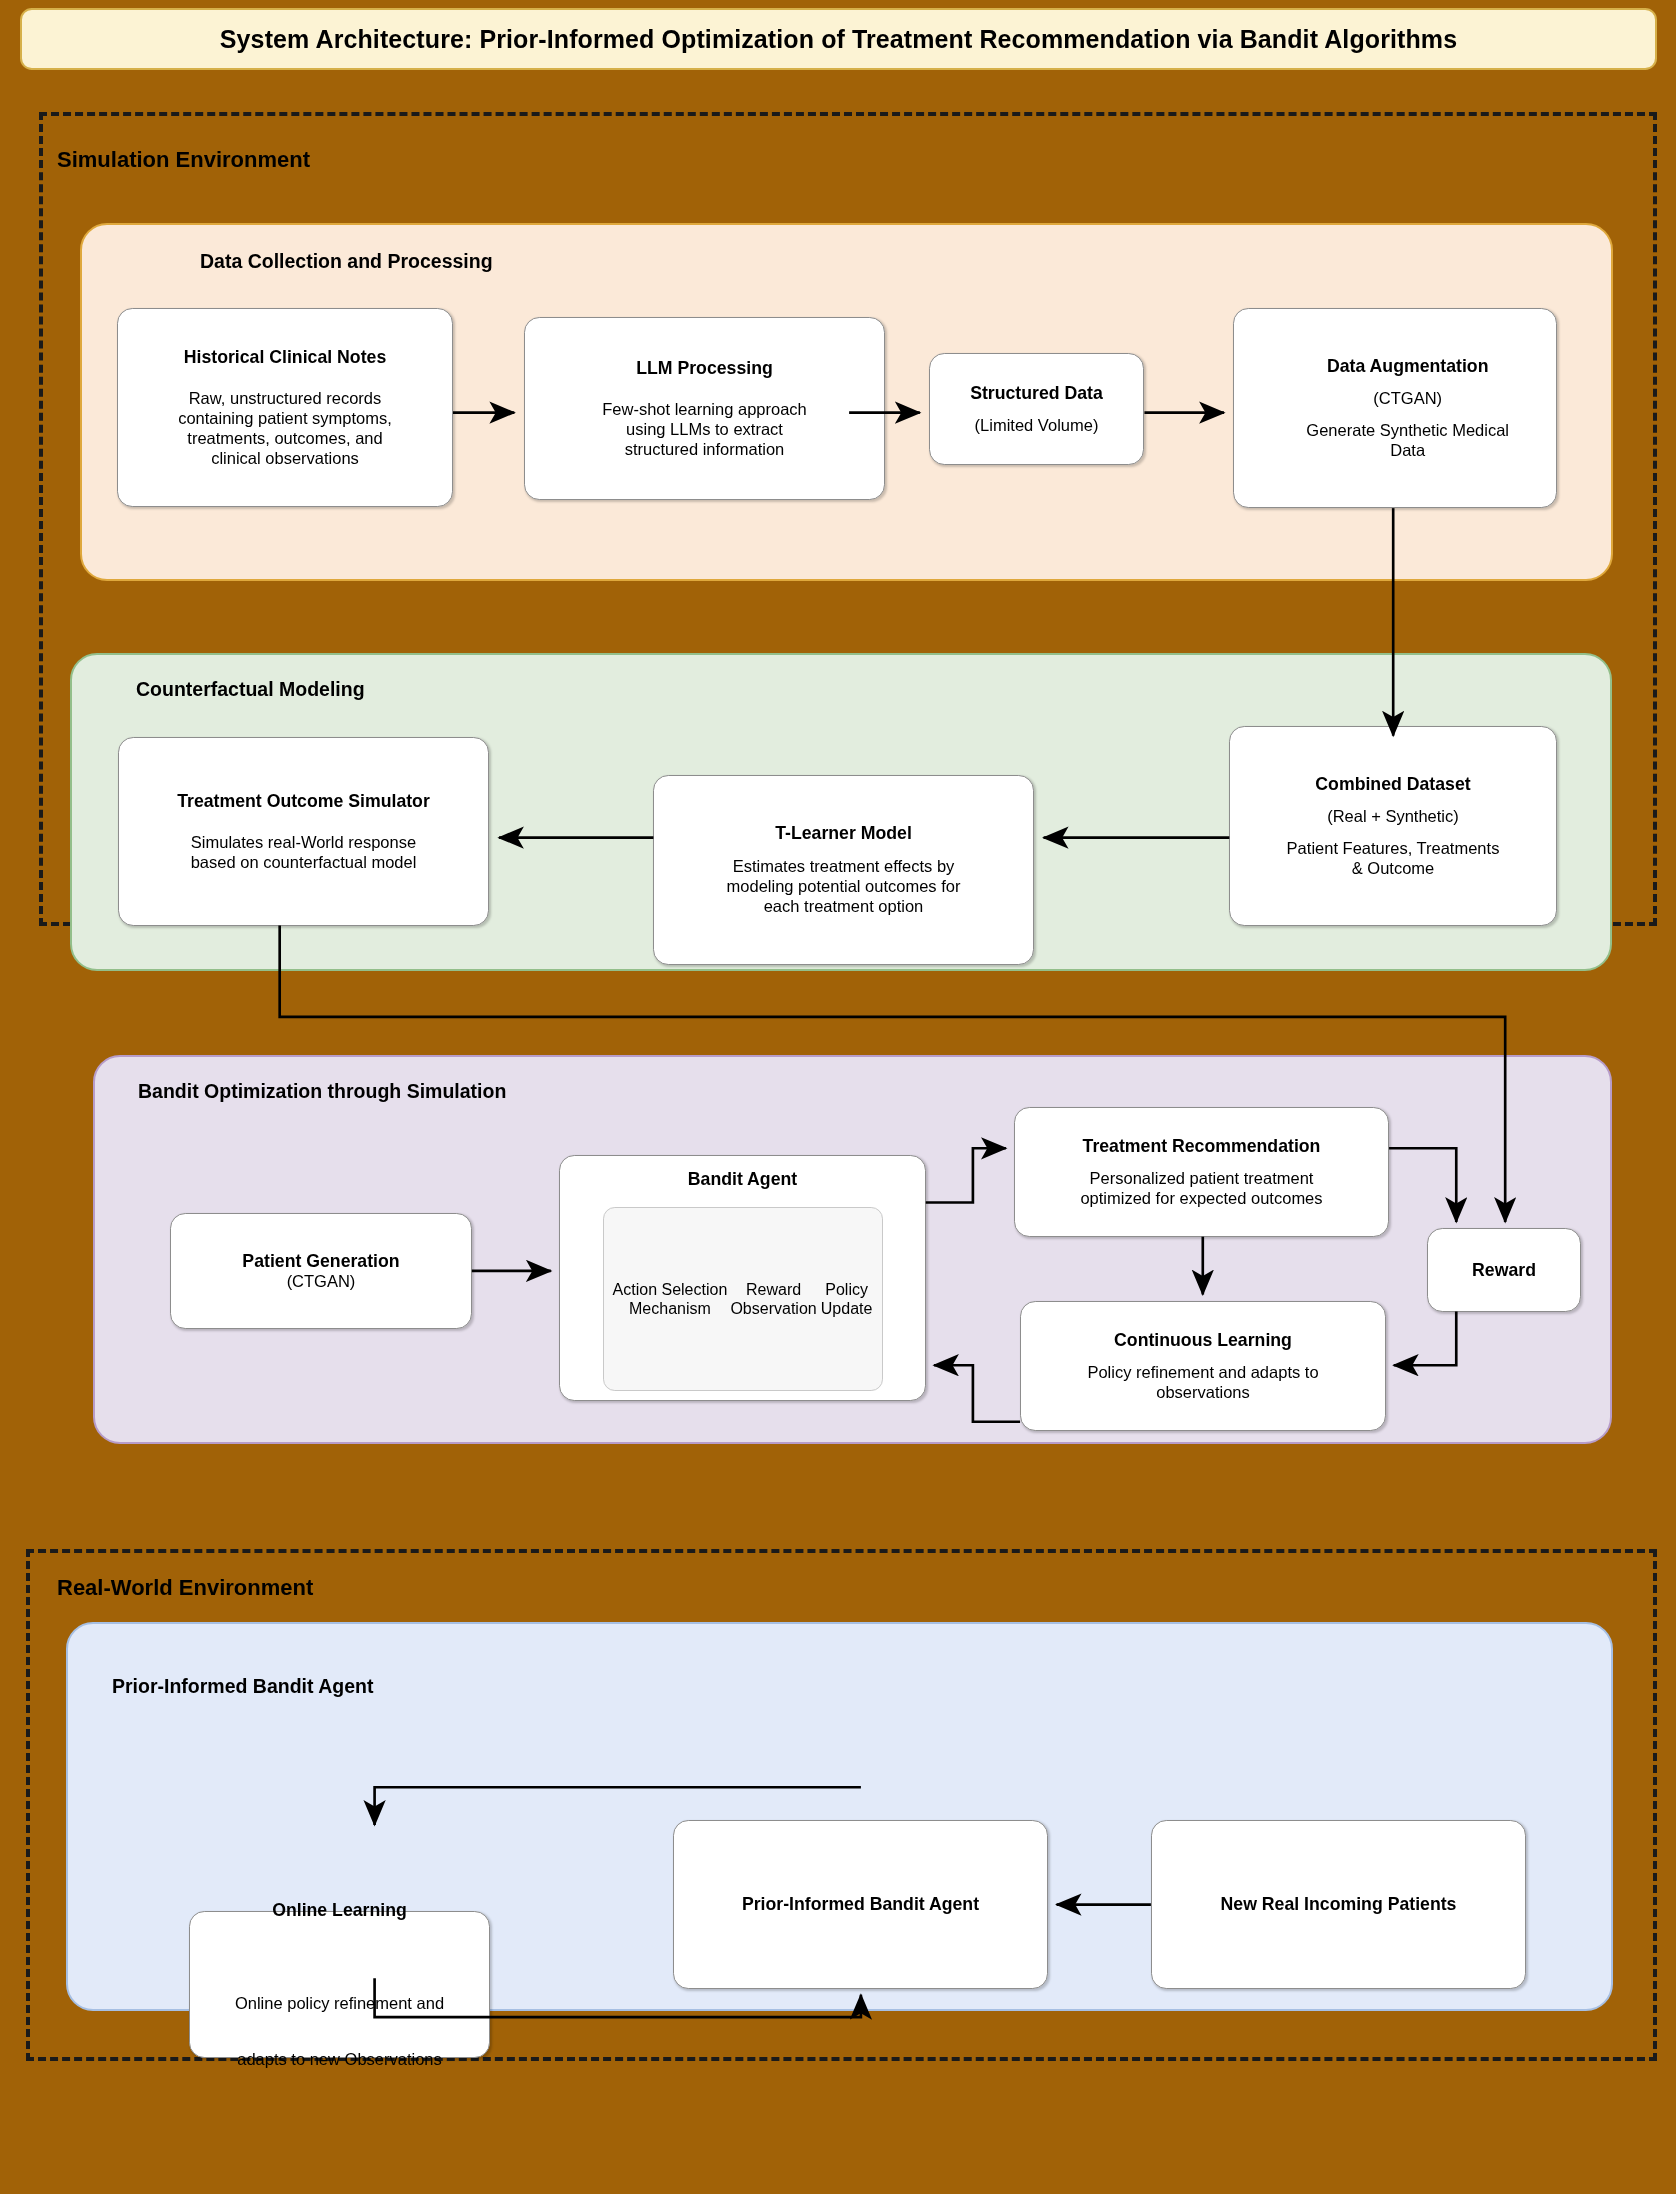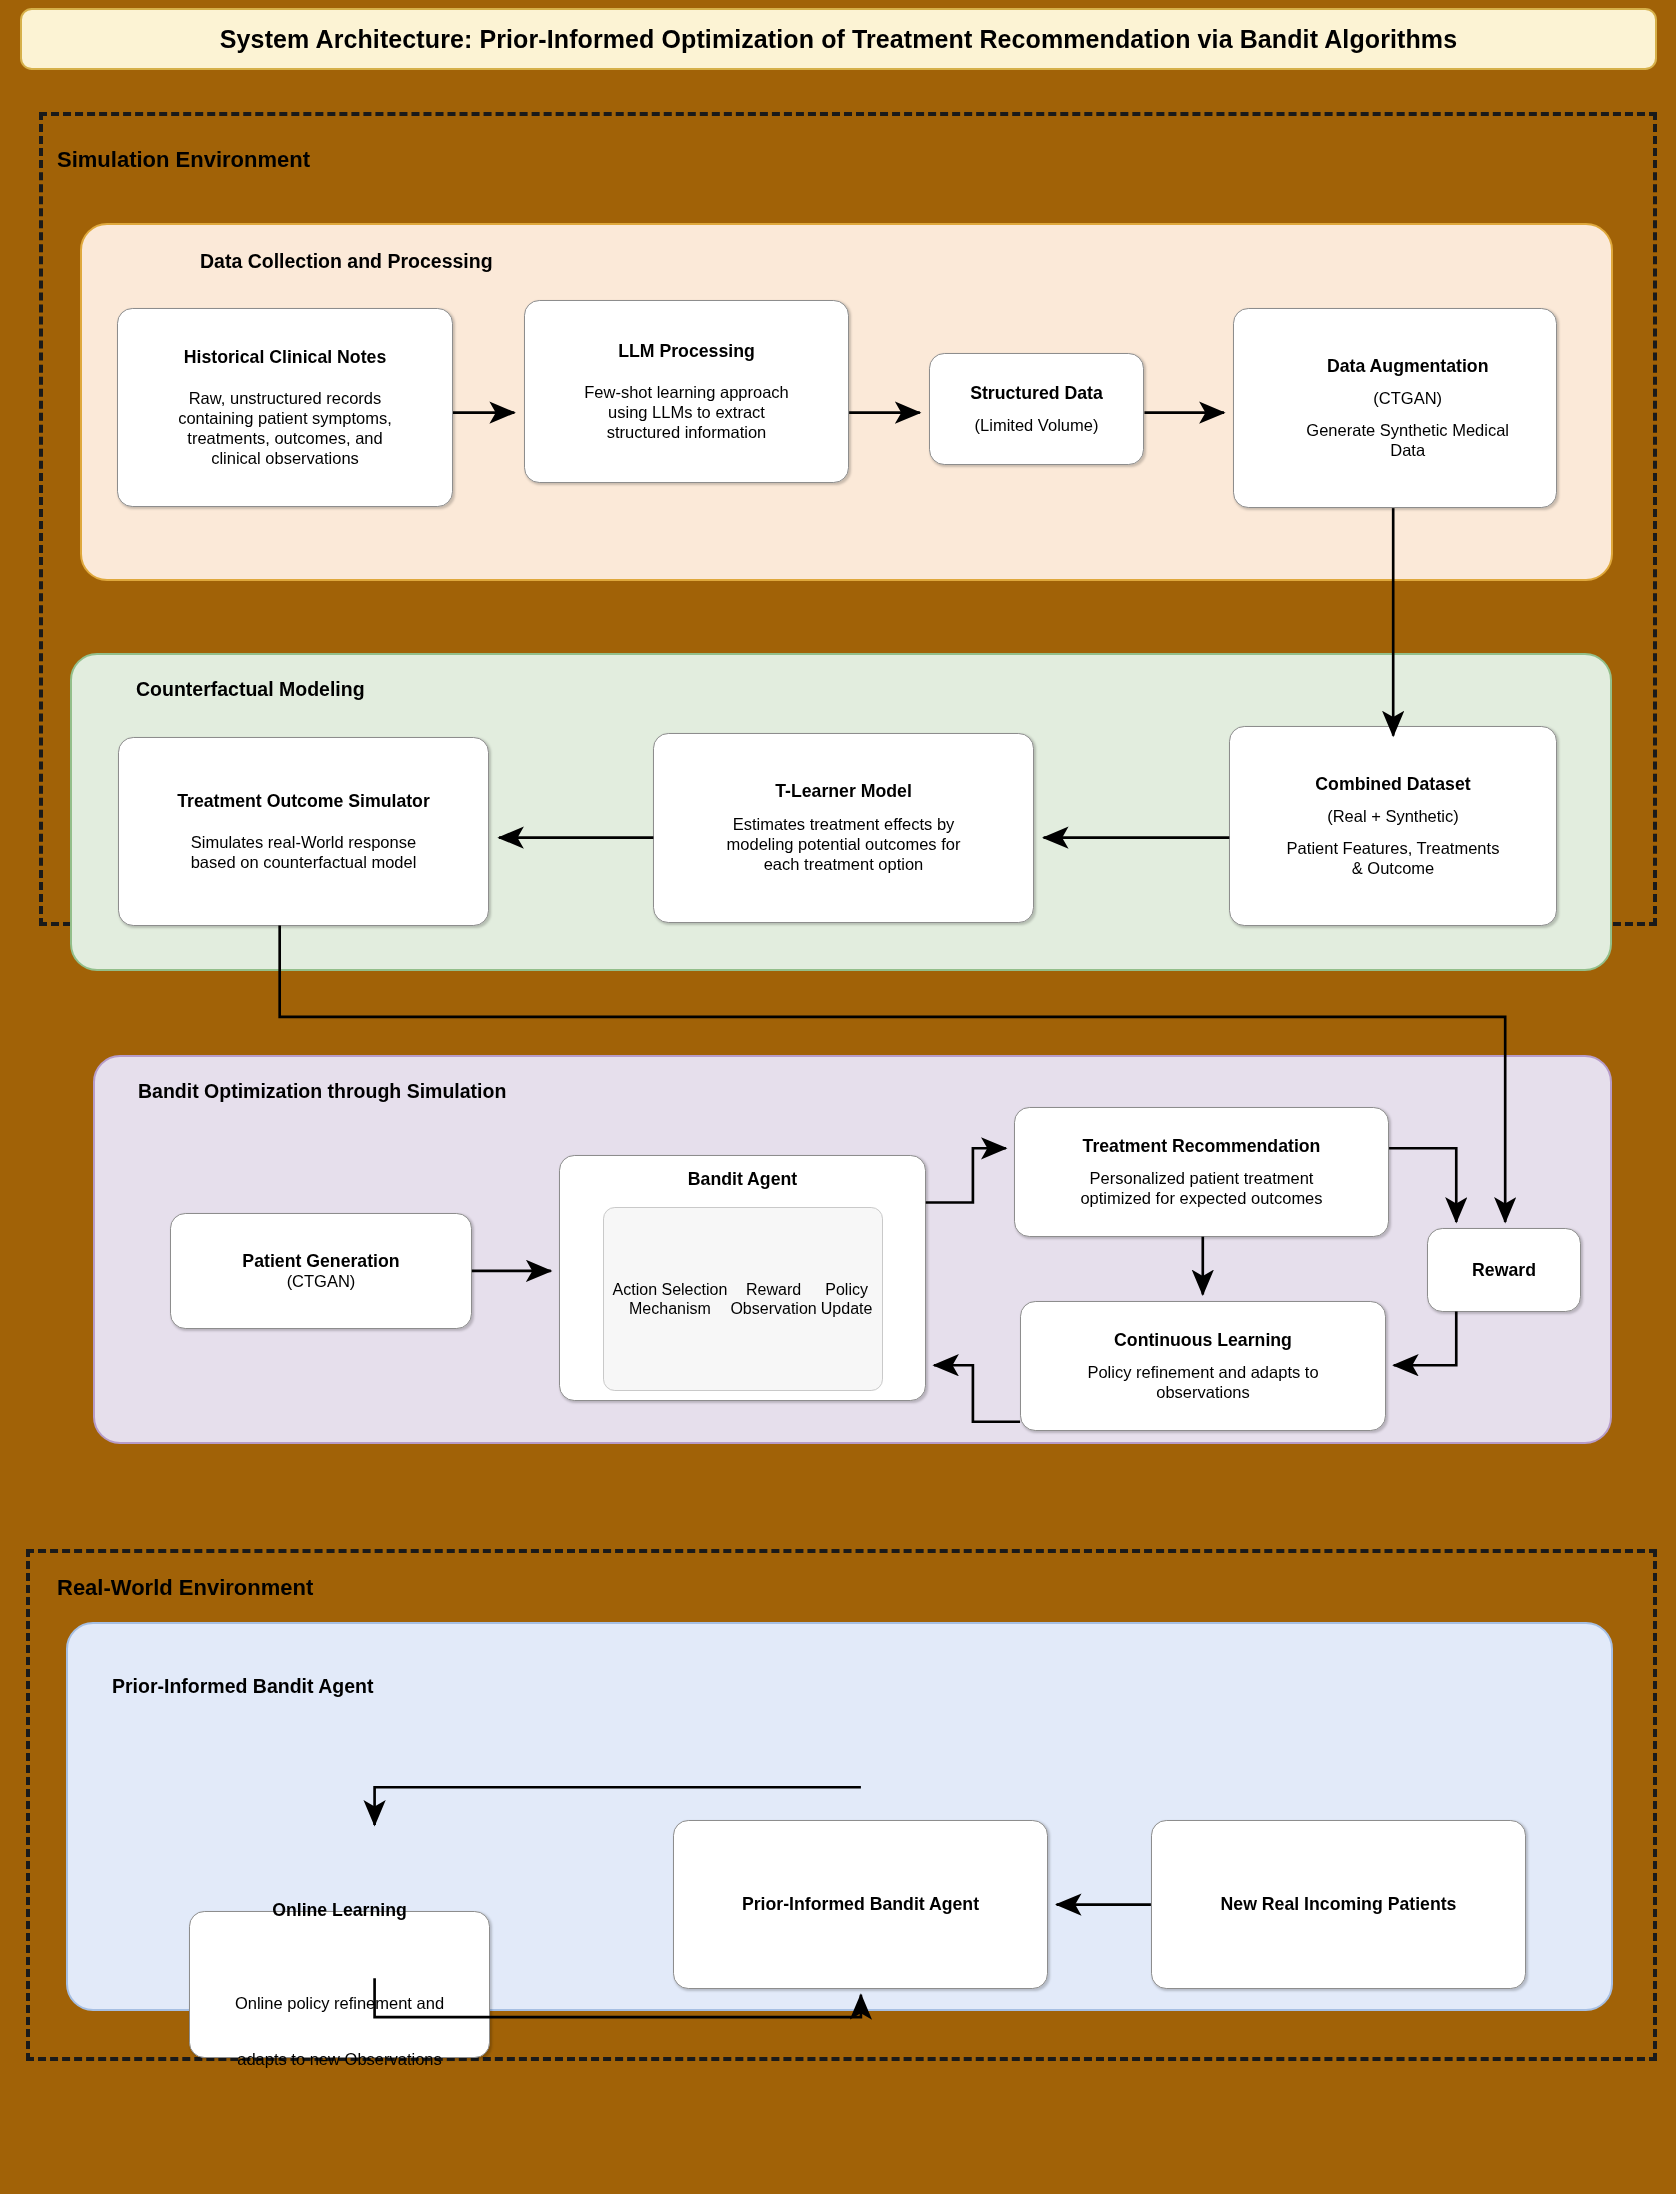--- a/index.html
+++ b/index.html
@@ -140,21 +140,21 @@
 
   <div class="node" style="left:117px; top:308px; width:336px; height:199px;">
     <div class="hdr">Historical Clinical Notes</div>
     <div class="gap-md"></div>
     <div class="sub">Raw, unstructured records</div>
     <div class="sub">containing patient symptoms,</div>
     <div class="sub">treatments, outcomes, and</div>
     <div class="sub">clinical observations</div>
   </div>
 
-  <div class="node" style="left:524px; top:300px; width:325px; height:183px;">
+  <div class="node" style="left:524px; top:317px; width:361px; height:183px;">
     <div class="hdr">LLM Processing</div>
     <div class="gap-md"></div>
     <div class="sub">Few-shot learning approach</div>
     <div class="sub">using LLMs to extract</div>
     <div class="sub">structured information</div>
   </div>
 
   <div class="node" style="left:929px; top:353px; width:215px; height:112px;">
     <div class="hdr">Structured Data</div>
     <div class="gap-sm"></div>
@@ -173,21 +173,21 @@
   <div class="group g-green" style="left:70px; top:653px; width:1542px; height:318px;"></div>
   <div class="group-label" style="left:136px; top:678px;">Counterfactual Modeling</div>
 
   <div class="node" style="left:118px; top:737px; width:371px; height:189px;">
     <div class="hdr">Treatment Outcome Simulator</div>
     <div class="gap-md"></div>
     <div class="sub">Simulates real-World response</div>
     <div class="sub">based on counterfactual model</div>
   </div>
 
-  <div class="node" style="left:653px; top:733px; width:381px; height:190px;">
+  <div class="node" style="left:653px; top:775px; width:381px; height:190px;">
     <div class="hdr">T-Learner Model</div>
     <div class="gap-sm"></div>
     <div class="sub">Estimates treatment effects by</div>
     <div class="sub">modeling potential outcomes for</div>
     <div class="sub">each treatment option</div>
   </div>
 
   <div class="node" style="left:1229px; top:726px; width:328px; height:200px;">
     <div class="hdr">Combined Dataset</div>
     <div class="gap-sm"></div>

